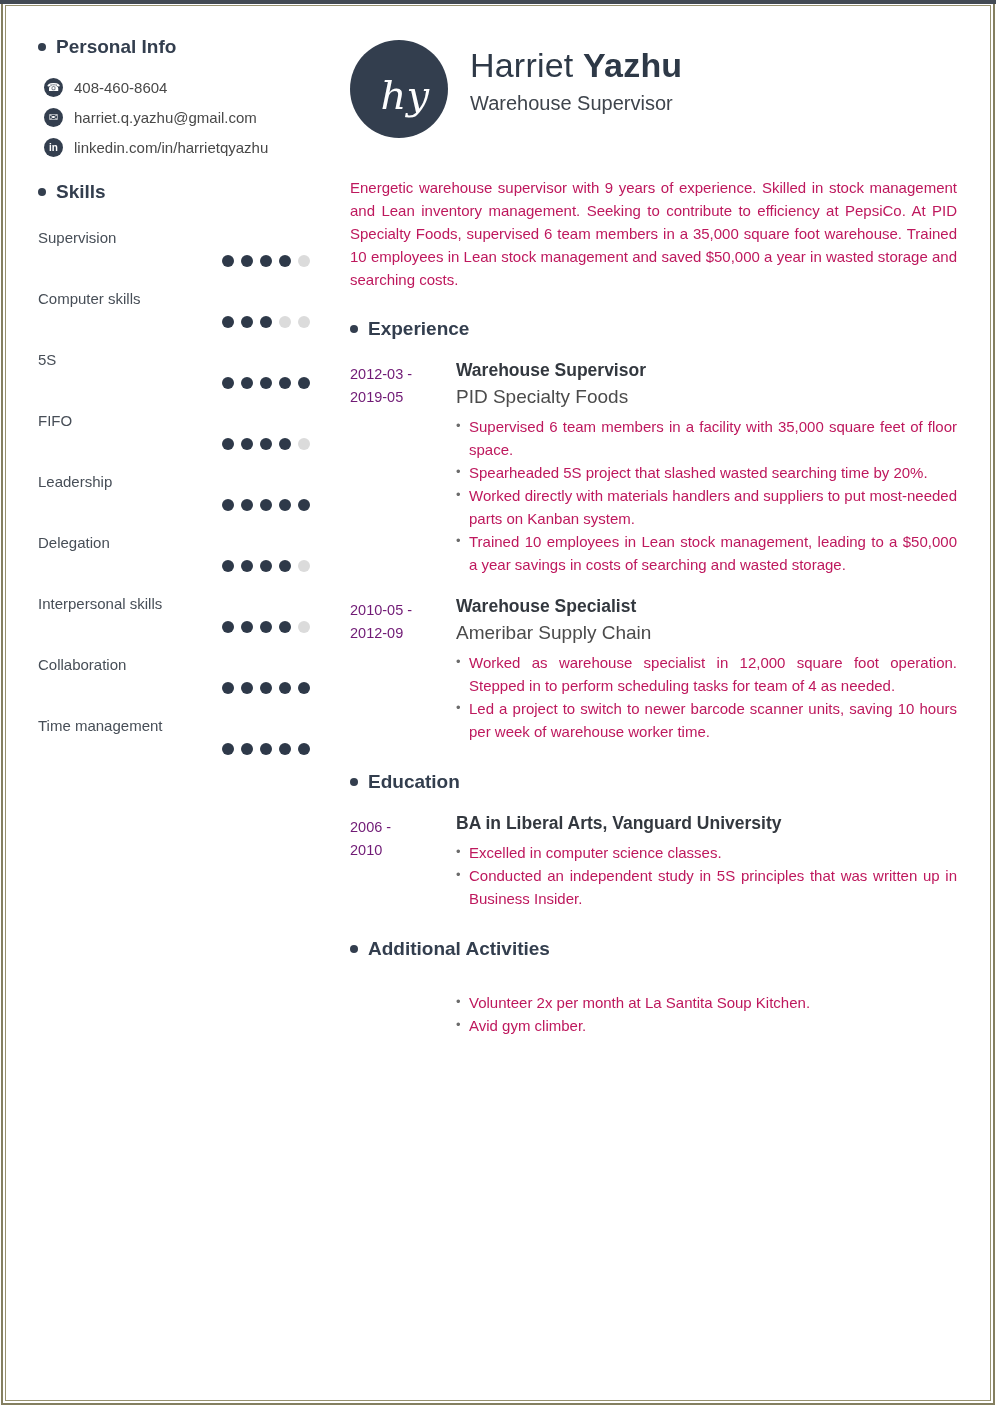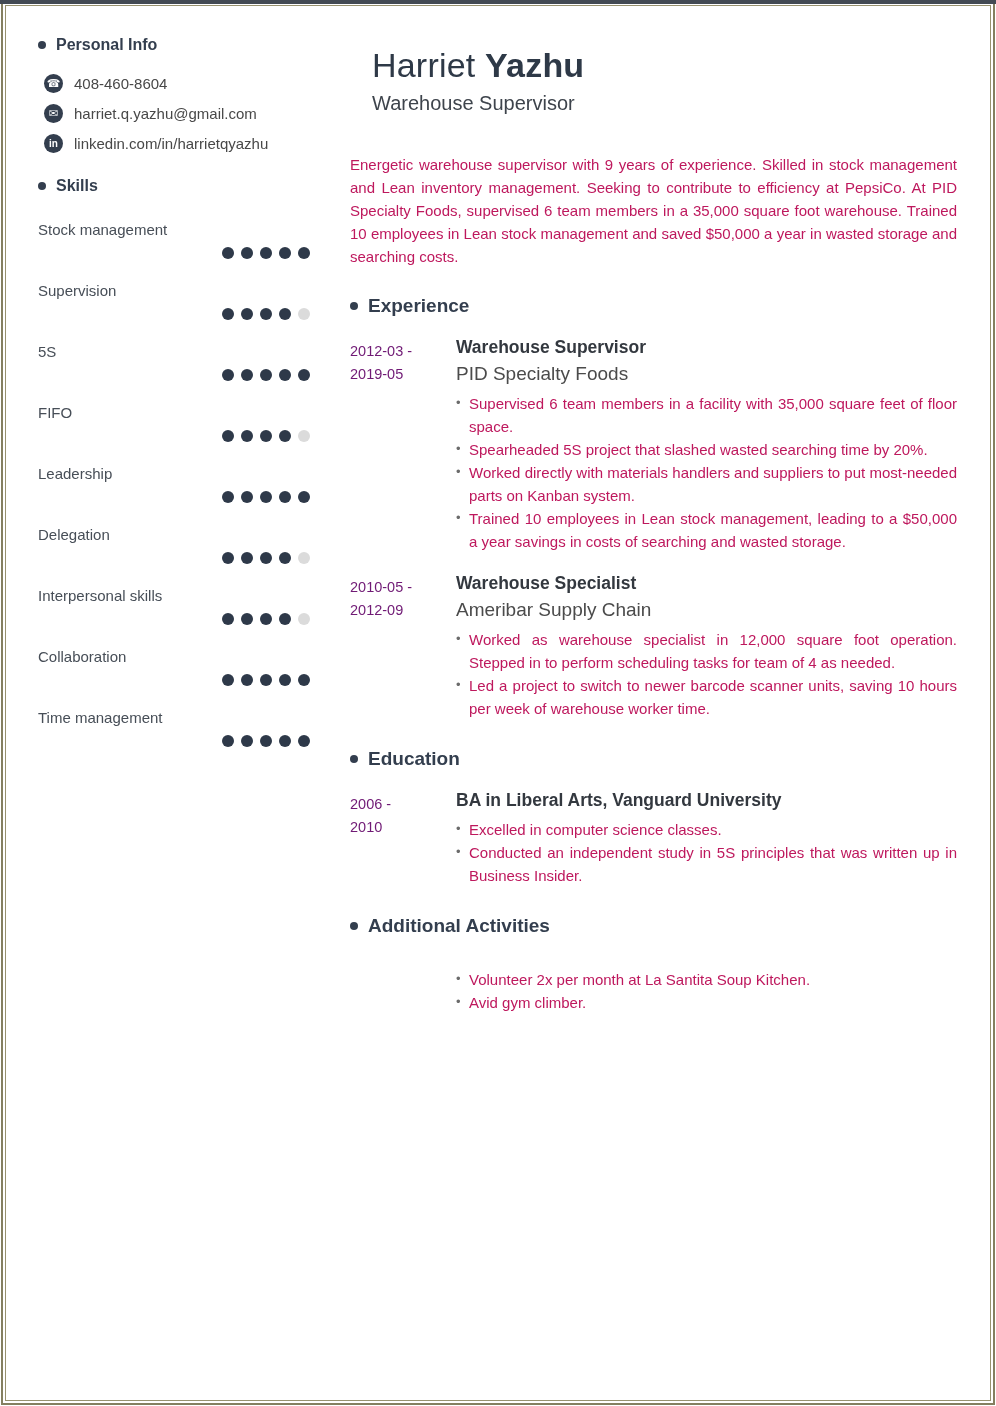--- a/index.html
+++ b/index.html
@@ -27,21 +27,21 @@
     pointer-events: none; z-index: 3;
   }
   .layout { display: flex; width: 100%; height: 100%; }
 
   
   .sidebar { width: 332px; padding: 36px 20px 0 38px; flex: none; }
   .side-heading, .section-heading {
     display: flex; align-items: center;
     color: #333e4e; font-weight: bold;
   }
-  .side-heading { font-size: 16px; }
+  .side-heading { font-size: 19px; }
   .section-heading { font-size: 19px; }
   .dot-marker {
     width: 8px; height: 8px; border-radius: 50%;
     background: #333e4e; margin-right: 10px; flex: none;
   }
   .contact-list { margin: 20px 0 24px 6px; }
   .contact-row { display: flex; align-items: center; margin-bottom: 11px; }
   .contact-icon {
     width: 19px; height: 19px; border-radius: 50%;
     background: #333e4e; color: #ffffff;
@@ -137,40 +137,40 @@
         </div>
       </div>
 
     <div class="side-heading">
       <span class="dot-marker"></span>
       <span>Skills</span>
     </div>
 
     <div class="skill-list" id="skill-list">
         <div class="skill-row">
-          <div class="skill-label">Stock management</div>
-          <div class="skill-dots">
-            <span class="skill-dot filled"></span>
-            <span class="skill-dot filled"></span>
-            <span class="skill-dot filled"></span>
-            <span class="skill-dot filled"></span>
-            <span class="skill-dot filled"></span>
-          </div>
-        </div>
-        <div class="skill-row">
           <div class="skill-label">Supervision</div>
           <div class="skill-dots">
             <span class="skill-dot filled"></span>
             <span class="skill-dot filled"></span>
             <span class="skill-dot filled"></span>
             <span class="skill-dot filled"></span>
             <span class="skill-dot empty"></span>
           </div>
         </div>
         <div class="skill-row">
+          <div class="skill-label">Computer skills</div>
+          <div class="skill-dots">
+            <span class="skill-dot filled"></span>
+            <span class="skill-dot filled"></span>
+            <span class="skill-dot filled"></span>
+            <span class="skill-dot empty"></span>
+            <span class="skill-dot empty"></span>
+          </div>
+        </div>
+        <div class="skill-row">
           <div class="skill-label">5S</div>
           <div class="skill-dots">
             <span class="skill-dot filled"></span>
             <span class="skill-dot filled"></span>
             <span class="skill-dot filled"></span>
             <span class="skill-dot filled"></span>
             <span class="skill-dot filled"></span>
           </div>
         </div>
         <div class="skill-row">
@@ -232,20 +232,23 @@
             <span class="skill-dot filled"></span>
             <span class="skill-dot filled"></span>
           </div>
         </div>
       </div>
   </aside>
 
   <main class="main">
 
     <div class="header-row">
+      <div class="avatar">
+        <span class="avatar-initials">hy</span>
+      </div>
       <div class="name-block">
         <div class="person-name">
           <span>Harriet</span>
           <span class="last">Yazhu</span>
         </div>
         <div class="person-title">Warehouse Supervisor</div>
       </div>
     </div>
 
     <p class="summary">Energetic warehouse supervisor with 9 years of experience. Skilled in stock management and Lean inventory management. Seeking to contribute to efficiency at PepsiCo. At PID Specialty Foods, supervised 6 team members in a 35,000 square foot warehouse. Trained 10 employees in Lean stock management and saved $50,000 a year in wasted storage and searching costs.</p>

